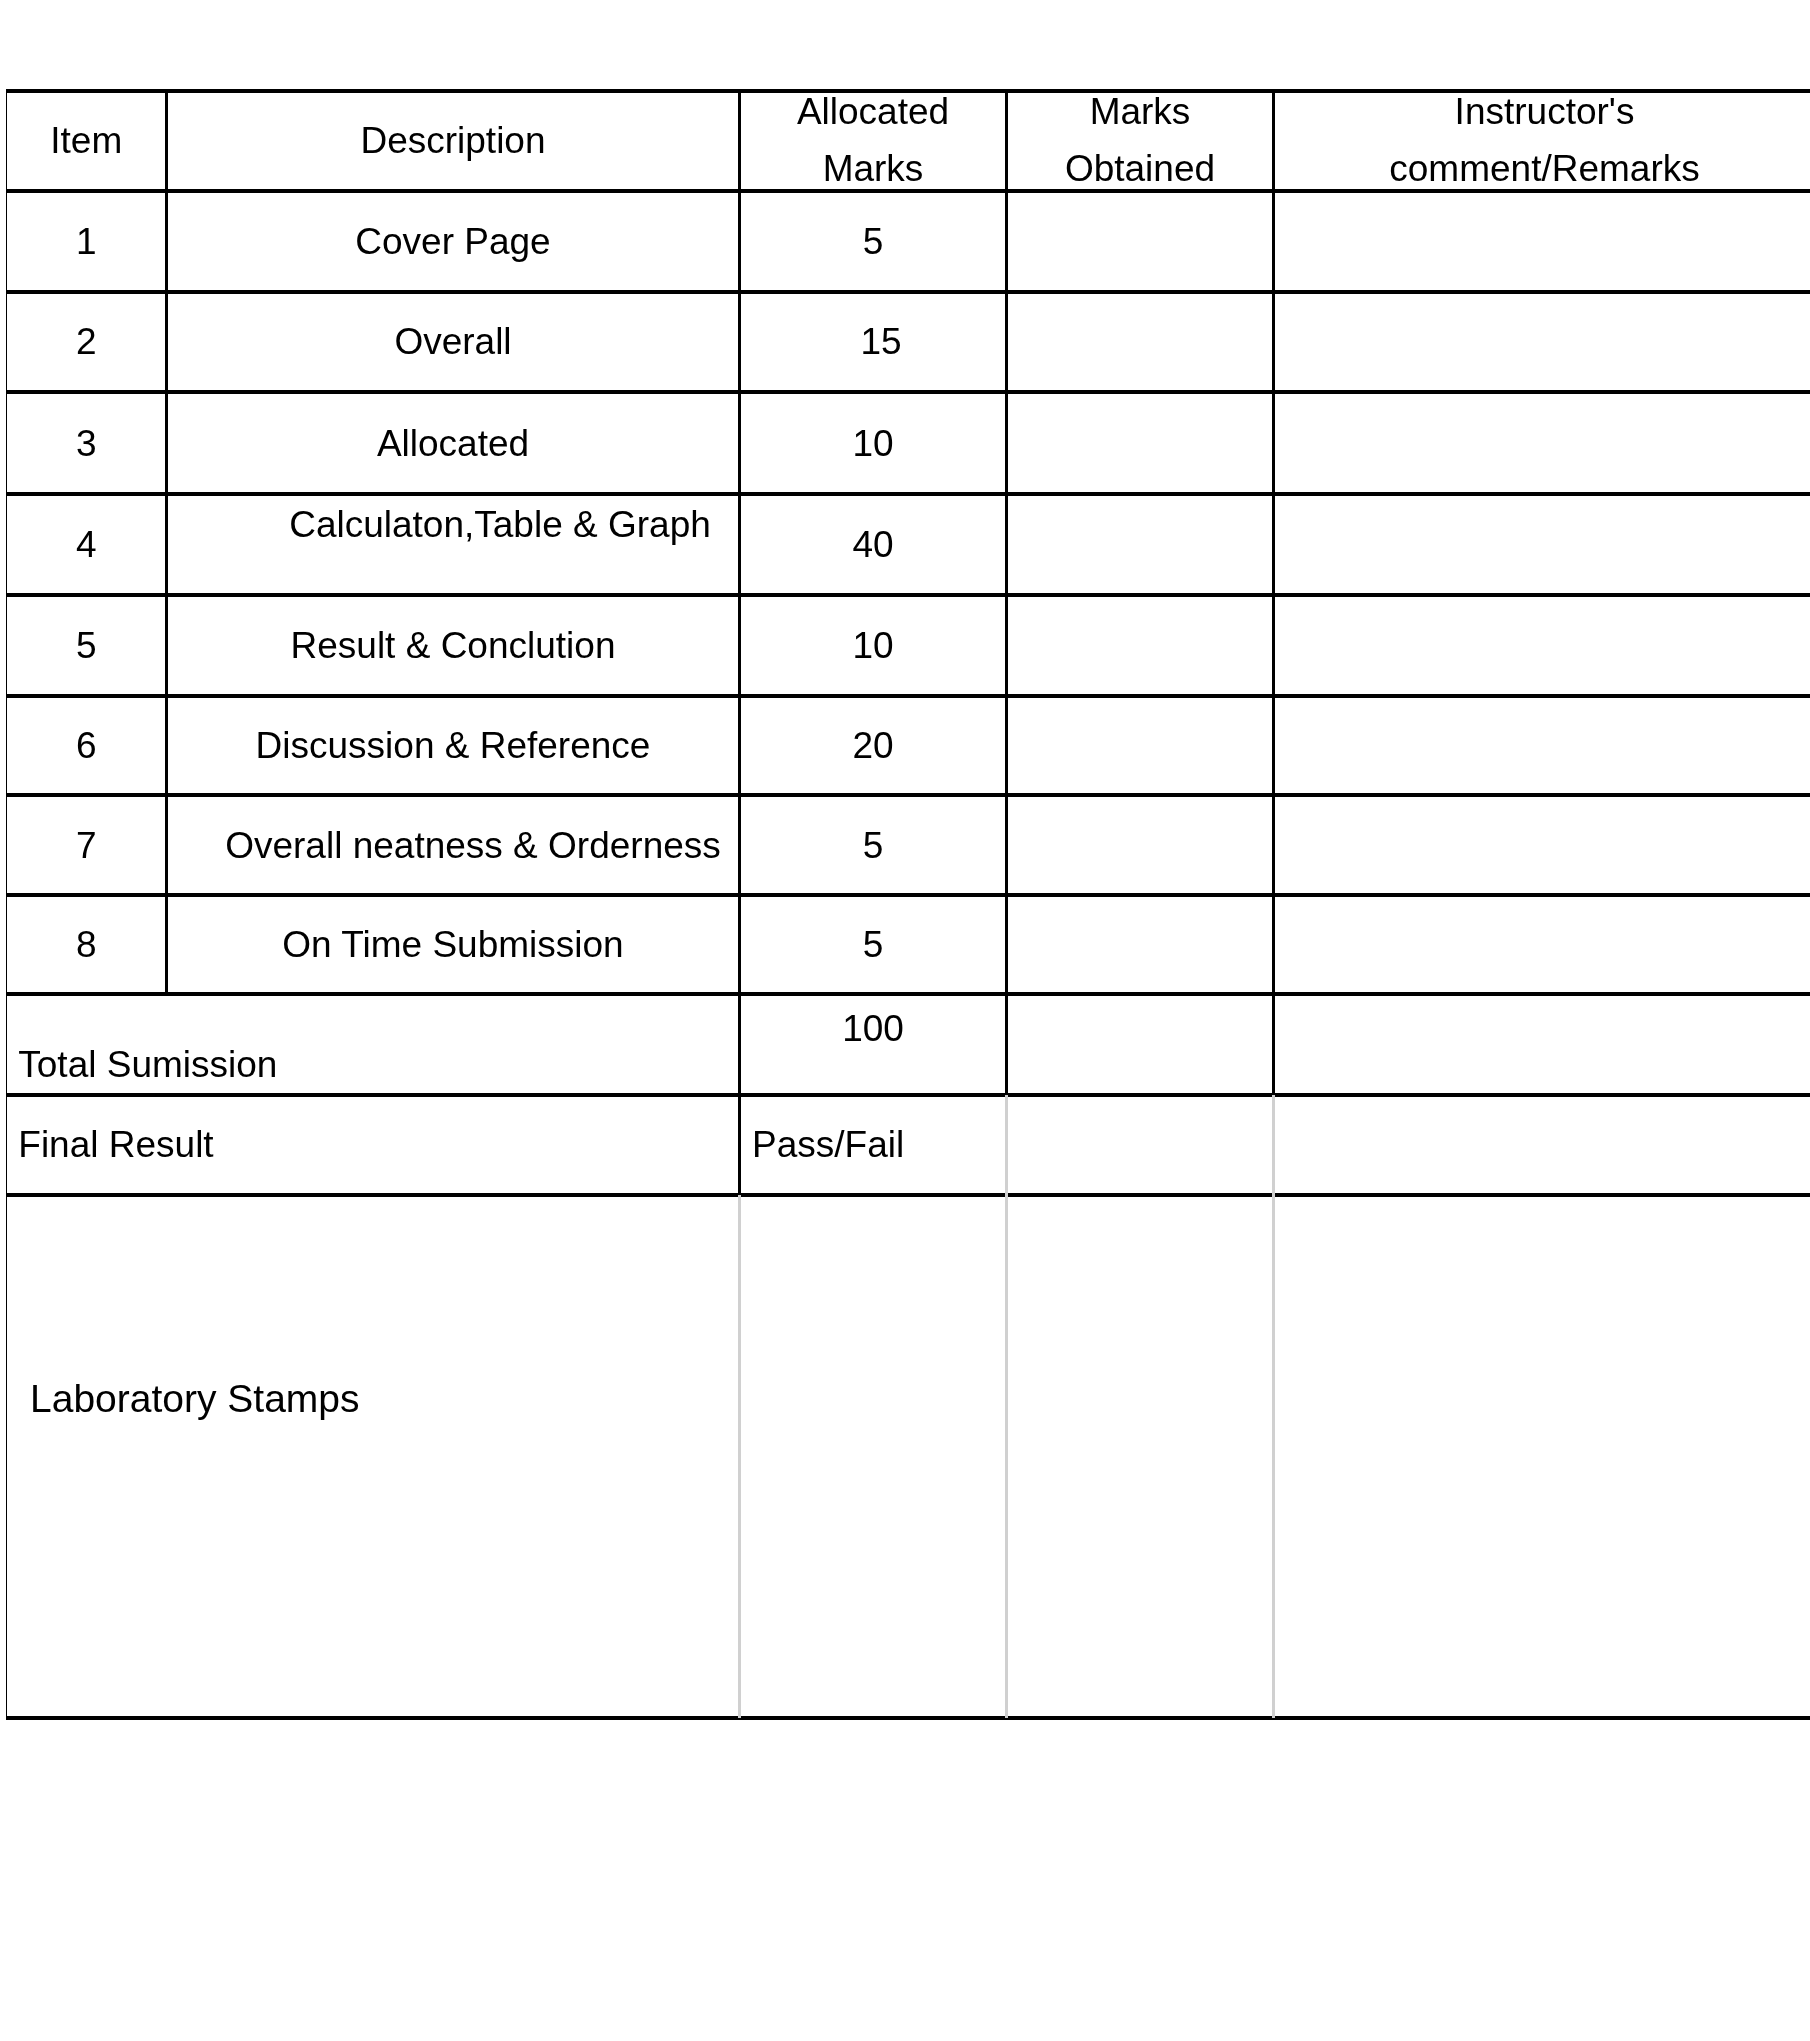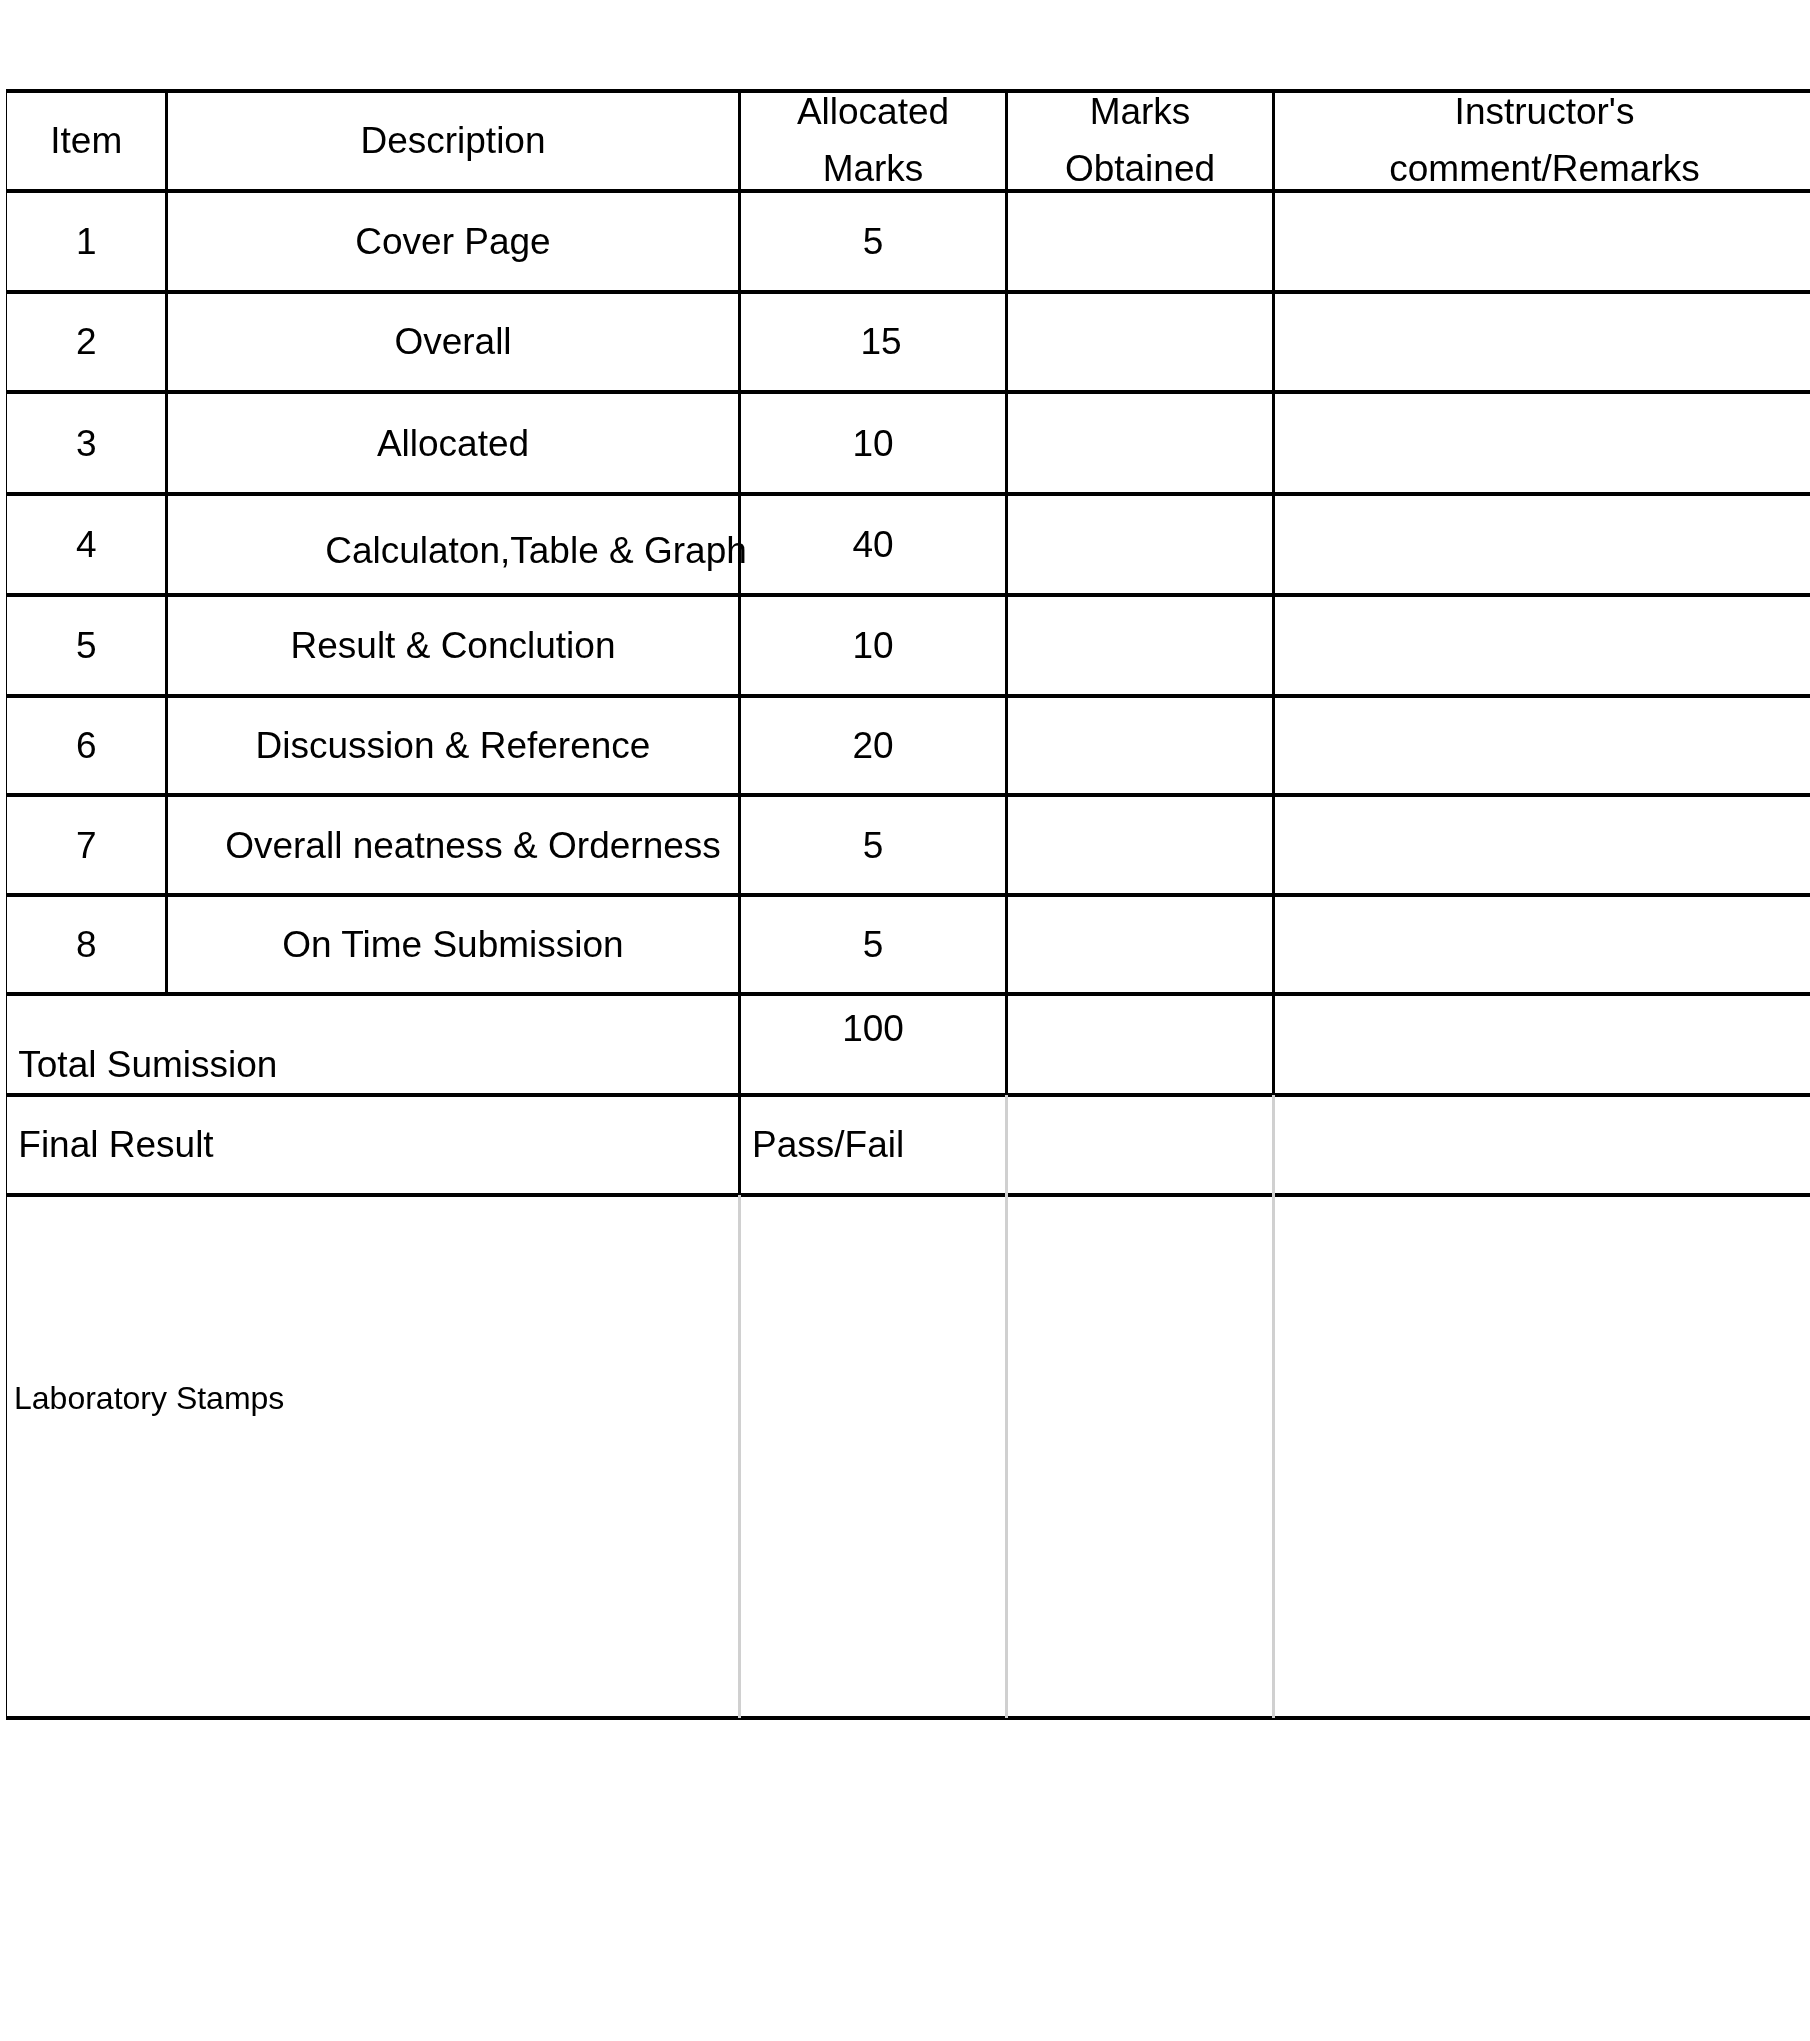--- a/index.html
+++ b/index.html
@@ -76,21 +76,21 @@
   </div>
   <div>
     <div class="cell" style="left:7.3px;top:394px;width:158px;height:98px;">3</div>
     <div class="cell" style="left:168px;top:394px;width:570px;height:98px;">Allocated</div>
     <div class="cell" style="left:741px;top:394px;width:264px;height:98px;">10</div>
     <div class="cell" style="left:1008px;top:394px;width:264px;height:98px;"></div>
     <div class="cell" style="left:1275px;top:394px;width:535px;height:98px;"></div>
   </div>
   <div>
     <div class="cell" style="left:7.3px;top:495px;width:158px;height:98px;">4</div>
-    <div class="cell" style="left:168px;top:501px;width:664px;height:98px;margin-left:36px;">Calculaton,Table &amp; Graph</div>
+    <div class="cell" style="left:168px;top:475px;width:664px;height:98px;">Calculaton,Table &amp; Graph</div>
     <div class="cell" style="left:741px;top:495px;width:264px;height:98px;">40</div>
     <div class="cell" style="left:1008px;top:495px;width:264px;height:98px;"></div>
     <div class="cell" style="left:1275px;top:495px;width:535px;height:98px;"></div>
   </div>
   <div>
     <div class="cell" style="left:7.3px;top:597px;width:158px;height:97px;">5</div>
     <div class="cell" style="left:168px;top:597px;width:570px;height:97px;">Result &amp; Conclution</div>
     <div class="cell" style="left:741px;top:597px;width:264px;height:97px;">10</div>
     <div class="cell" style="left:1008px;top:597px;width:264px;height:97px;"></div>
     <div class="cell" style="left:1275px;top:597px;width:535px;height:97px;"></div>
@@ -123,17 +123,17 @@
     <div class="cell" style="left:1008px;top:996px;width:264px;height:97px;"></div>
     <div class="cell" style="left:1275px;top:996px;width:535px;height:97px;"></div>
   </div>
 
   <div>
     <div class="cell left" style="left:7.3px;top:1096px;width:731px;height:97px;">Final Result</div>
     <div class="cell left" style="left:741px;top:1096px;width:264px;height:97px;">Pass/Fail</div>
   </div>
 
   <div>
-    <div class="cell left" style="left:3px;top:1197px;width:735px;height:403px;font-size:32px;">Laboratory Stamps</div>
+    <div class="cell left" style="left:19px;top:1197px;width:735px;height:403px;font-size:39px;">Laboratory Stamps</div>
     <div style="position:absolute;left:741px;top:1197px;width:1069px;height:519px;"></div>
   </div>
 </div>
 
 
 </body></html>

